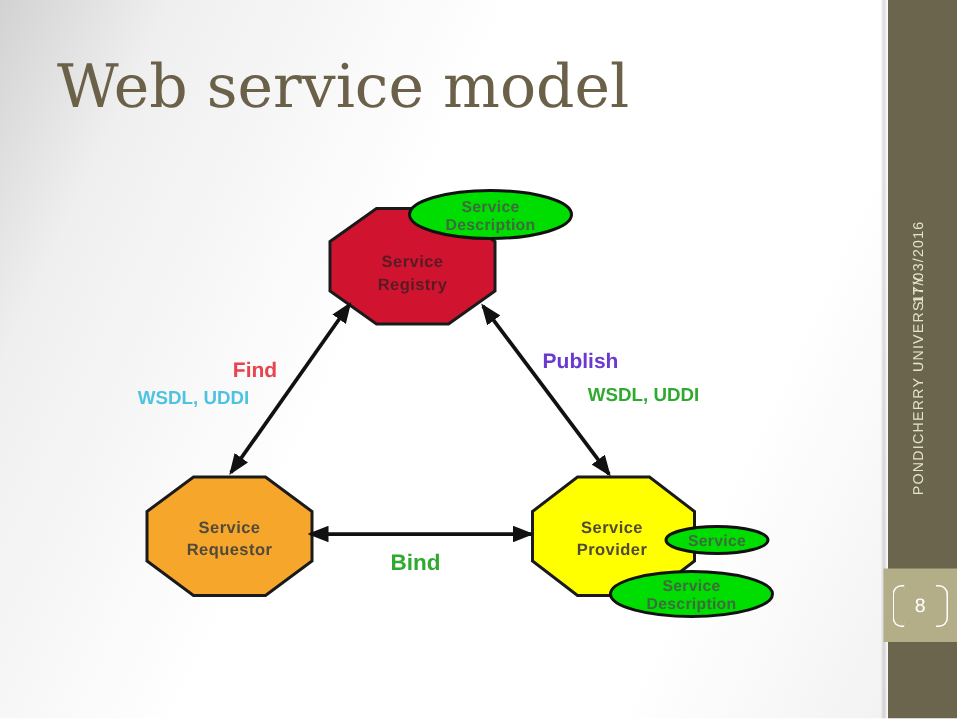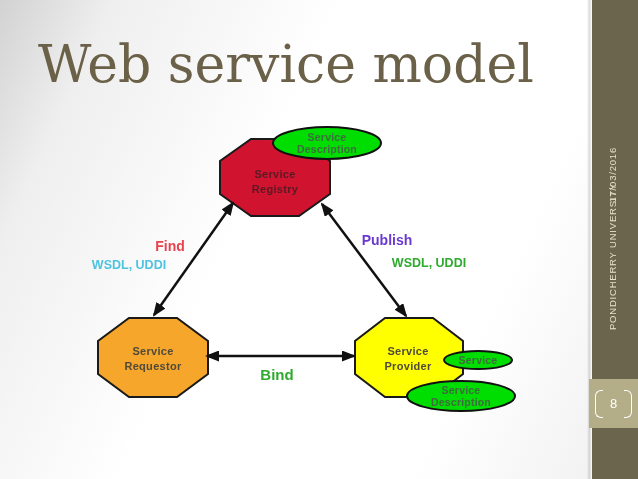--- a/index.html
+++ b/index.html
@@ -6,21 +6,21 @@
   #stage{position:relative;width:638px;height:479px;overflow:hidden;font-family:"Liberation Sans",sans-serif;}
 
   
   .slide{position:absolute;left:0;top:0;width:592px;height:479px;
          background:linear-gradient(115deg,#d2d2d2 0%,#efefef 14%,#ffffff 42%,#ffffff 78%,#f2f2f2 100%);}
   .slide-edge{position:absolute;left:587px;top:0;width:5px;height:479px;
          background:linear-gradient(to right,rgba(0,0,0,0),rgba(0,0,0,0.14) 45%,rgba(255,255,255,0.9));}
 
   .title{position:absolute;left:38px;top:36px;width:540px;
          font-family:"DejaVu Serif","Liberation Serif",serif;
-         font-size:52px;line-height:1.1;color:#6b6149;letter-spacing:0px;}
+         font-size:40px;line-height:1.1;color:#6b6149;letter-spacing:0px;}
 
   
   .sidebar{position:absolute;left:592px;top:0;width:46px;height:479px;background:#6b654d;}
   .vert{position:absolute;writing-mode:vertical-rl;transform:rotate(180deg);
         white-space:nowrap;font-size:9.5px;letter-spacing:0.8px;color:#e6e2cc;}
   .vert.uni{left:15px;bottom:149px;}
   .vert.date{left:15px;bottom:276px;}
 
   .pagebox{position:absolute;left:-3px;top:379px;width:49px;height:49px;background:#b3ae88;
            display:flex;align-items:center;justify-content:center;gap:7px;}

